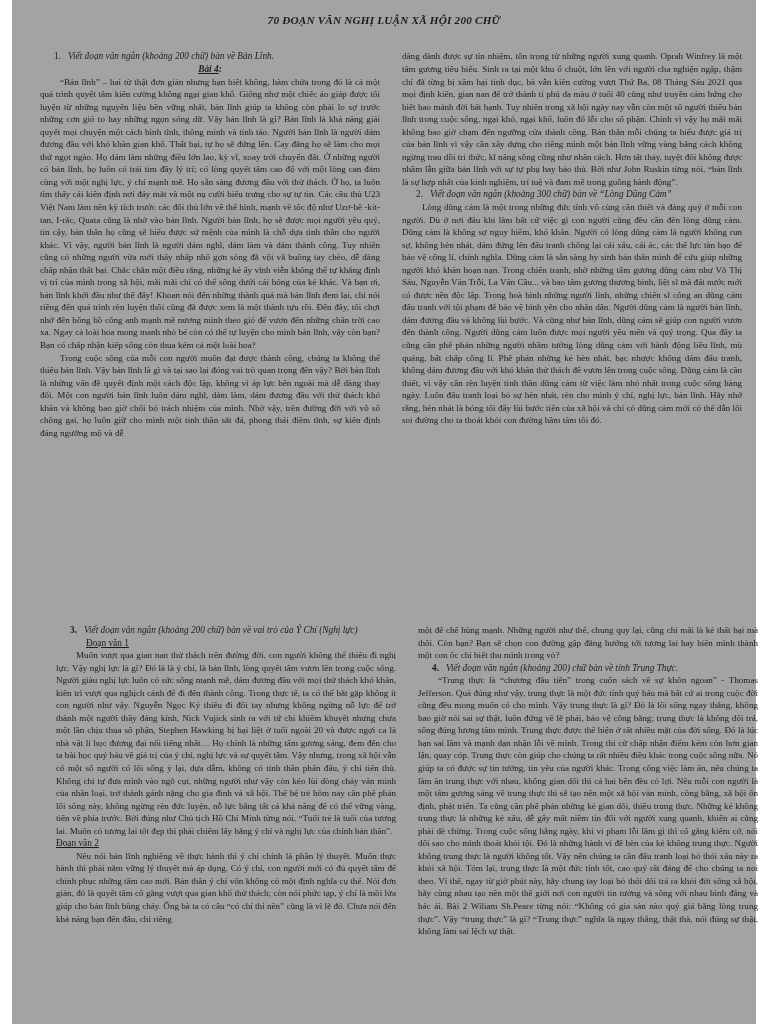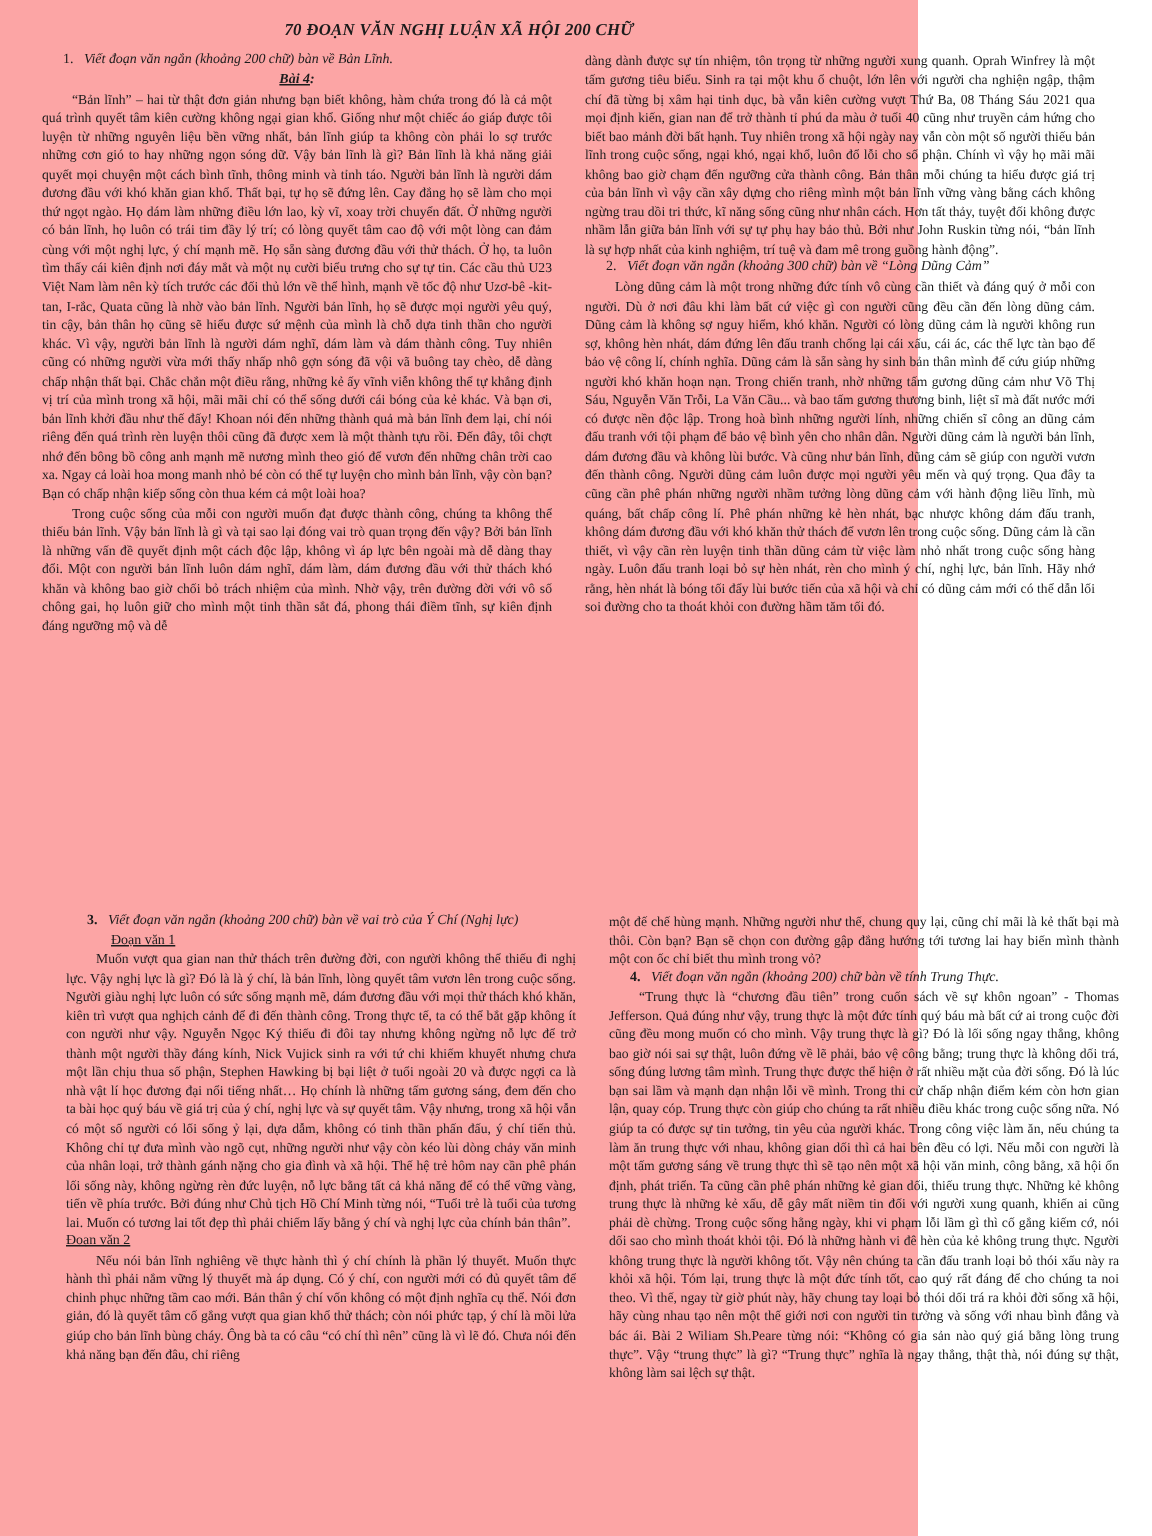--- a/index.html
+++ b/index.html
@@ -9,23 +9,23 @@
   }
   body {
     width: 768px;
     height: 1024px;
     font-family: "Liberation Serif", "DejaVu Serif", serif;
     color: #1c1c1c;
     overflow: hidden;
   }
   .page {
     position: absolute;
-    left: 0;
-    width: 612px;
-    background: #fca5a5;
+    left: 12px;
+    width: 744px;
+    background: #a3a3a3;
     box-sizing: border-box;
   }
   #page-top { top: 0; height: 600px; padding: 14px 28px 0 28px; }
   #page-bottom { top: 600px; height: 424px; padding: 8px 28px 0 44px; }
 
   .doc-title {
     text-align: center;
     font-style: italic;
     font-weight: bold;
     font-size: 11.2px;
@@ -35,20 +35,21 @@
   }
 
   .cols {
     display: flex;
     gap: 22px;
     align-items: flex-start;
   }
   .col {
     width: 340px;
     flex: 0 0 340px;
+    margin-top: 16px;
   }
 
   p.body {
     margin: 0;
     font-size: 9.1px;
     line-height: 12.55px;
     text-align: justify;
     text-indent: 20px;
     hyphens: none;
   }

